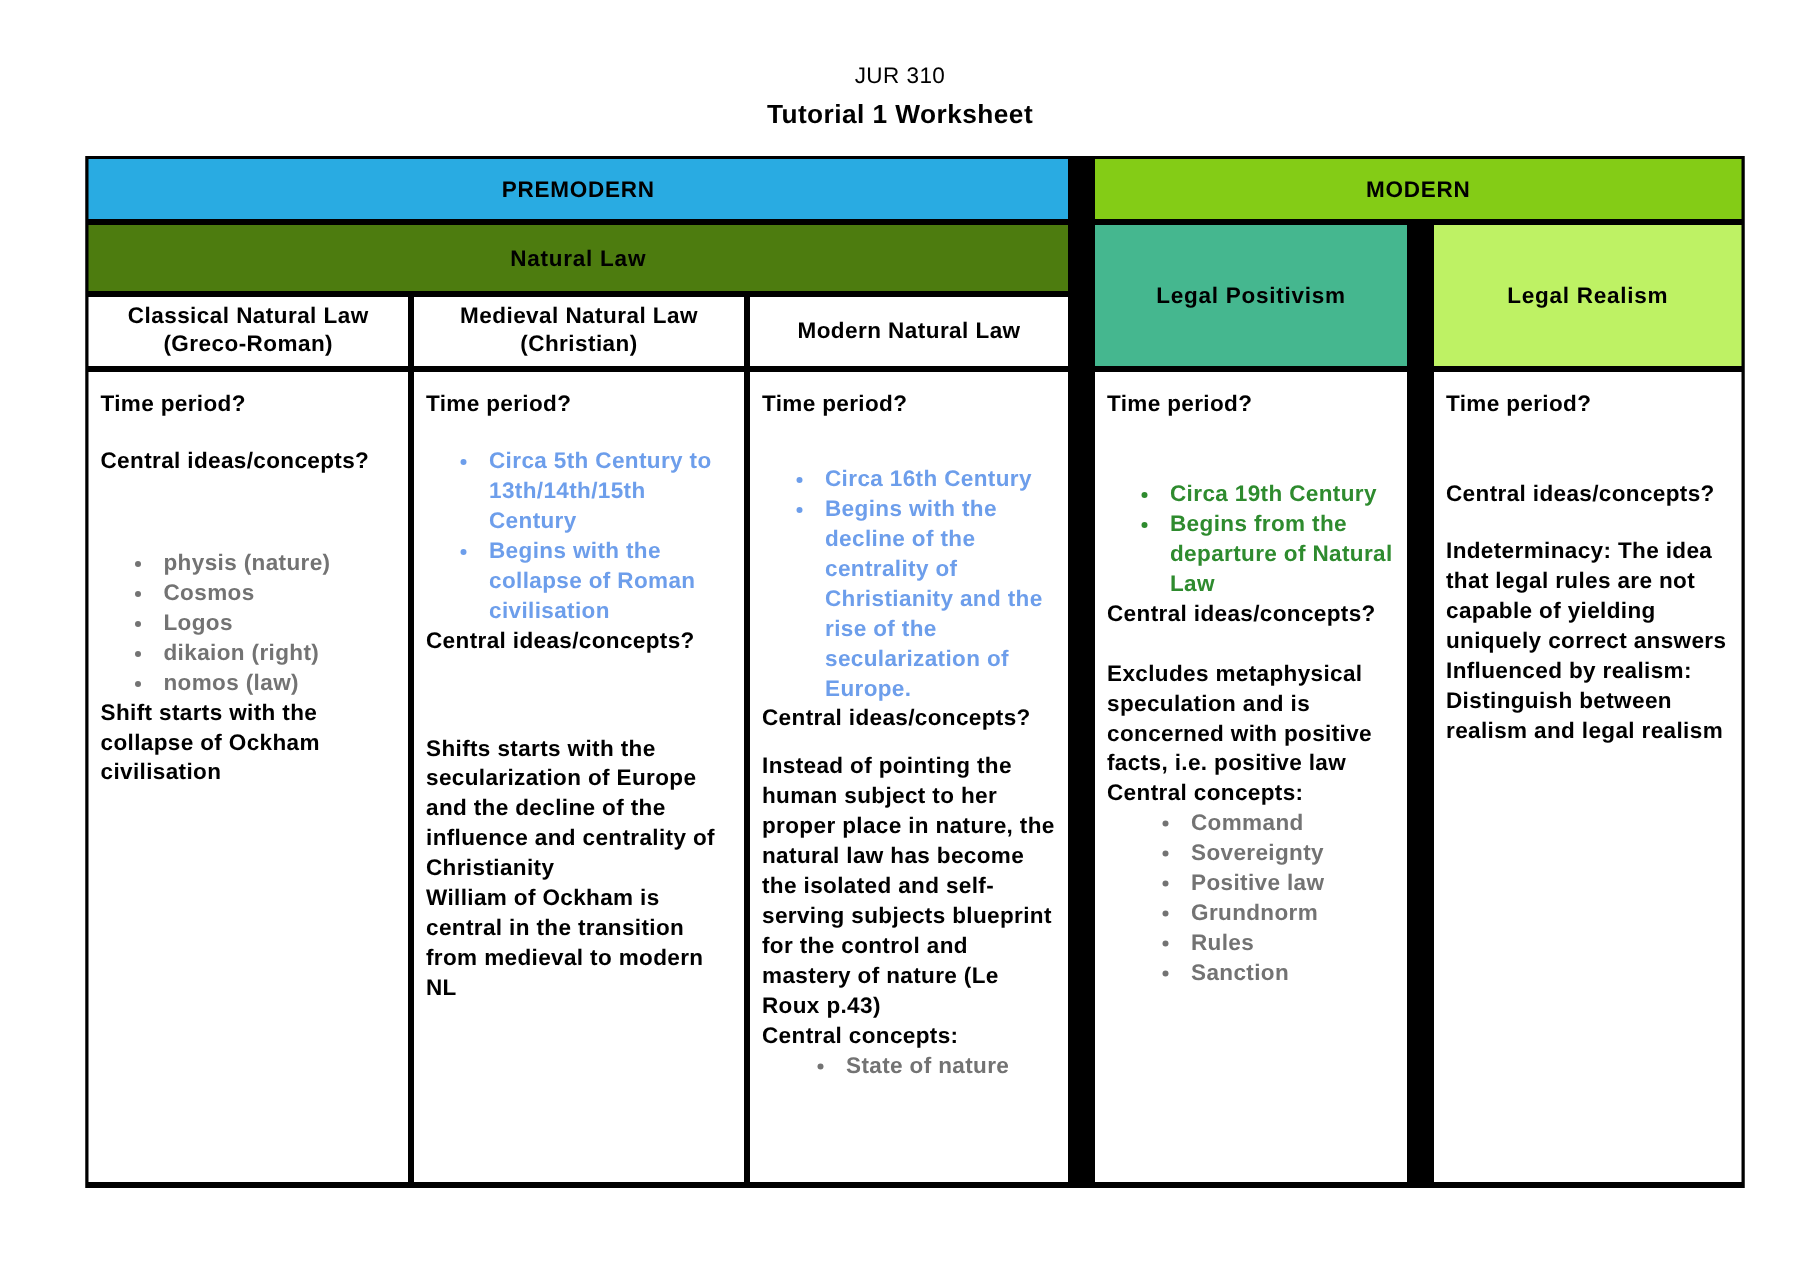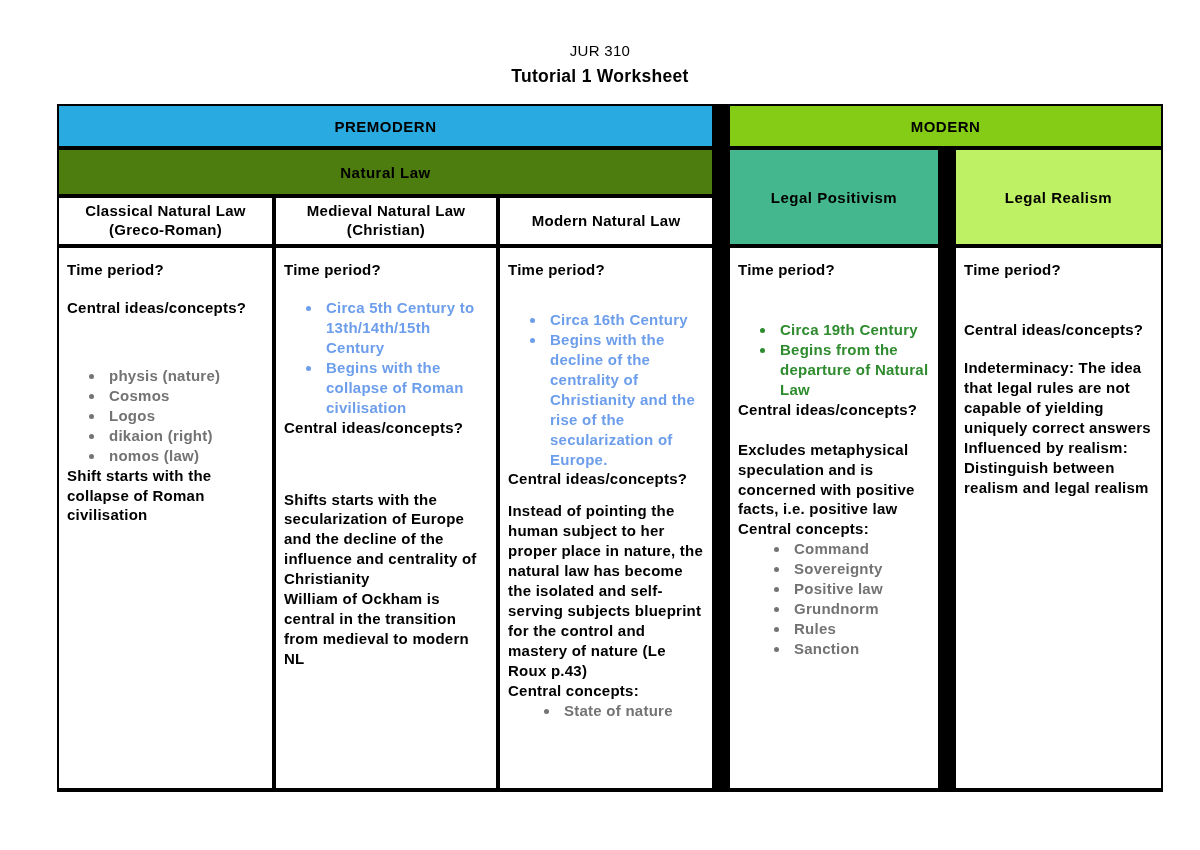--- a/index.html
+++ b/index.html
@@ -95,21 +95,21 @@
     <div class="content" style="grid-column:1;grid-row:4;">
       <div class="time-h mb18">Time period?</div>
       <div class="concepts-h mb48">Central ideas/concepts?</div>
       <ul class="black mb22">
         <li>physis (nature)</li>
         <li>Cosmos</li>
         <li>Logos</li>
         <li>dikaion (right)</li>
         <li>nomos (law)</li>
       </ul>
-      <p>Shift starts with the collapse of Roman civilisation</p>
+      <p>Shift starts with the collapse of Ockham civilisation</p>
     </div>
 
     <div class="content" style="grid-column:2;grid-row:4;">
       <div class="time-h mb18">Time period?</div>
       <ul class="blue mb48">
         <li>Circa 5th Century to 13th/14th/15th Century</li>
         <li>Begins with the collapse of Roman civilisation</li>
       </ul>
       <div class="concepts-h mb52">Central ideas/concepts?</div>
       <p class="mb20">Shifts starts with the secularization of Europe and the decline of the influence and centrality of Christianity</p>

